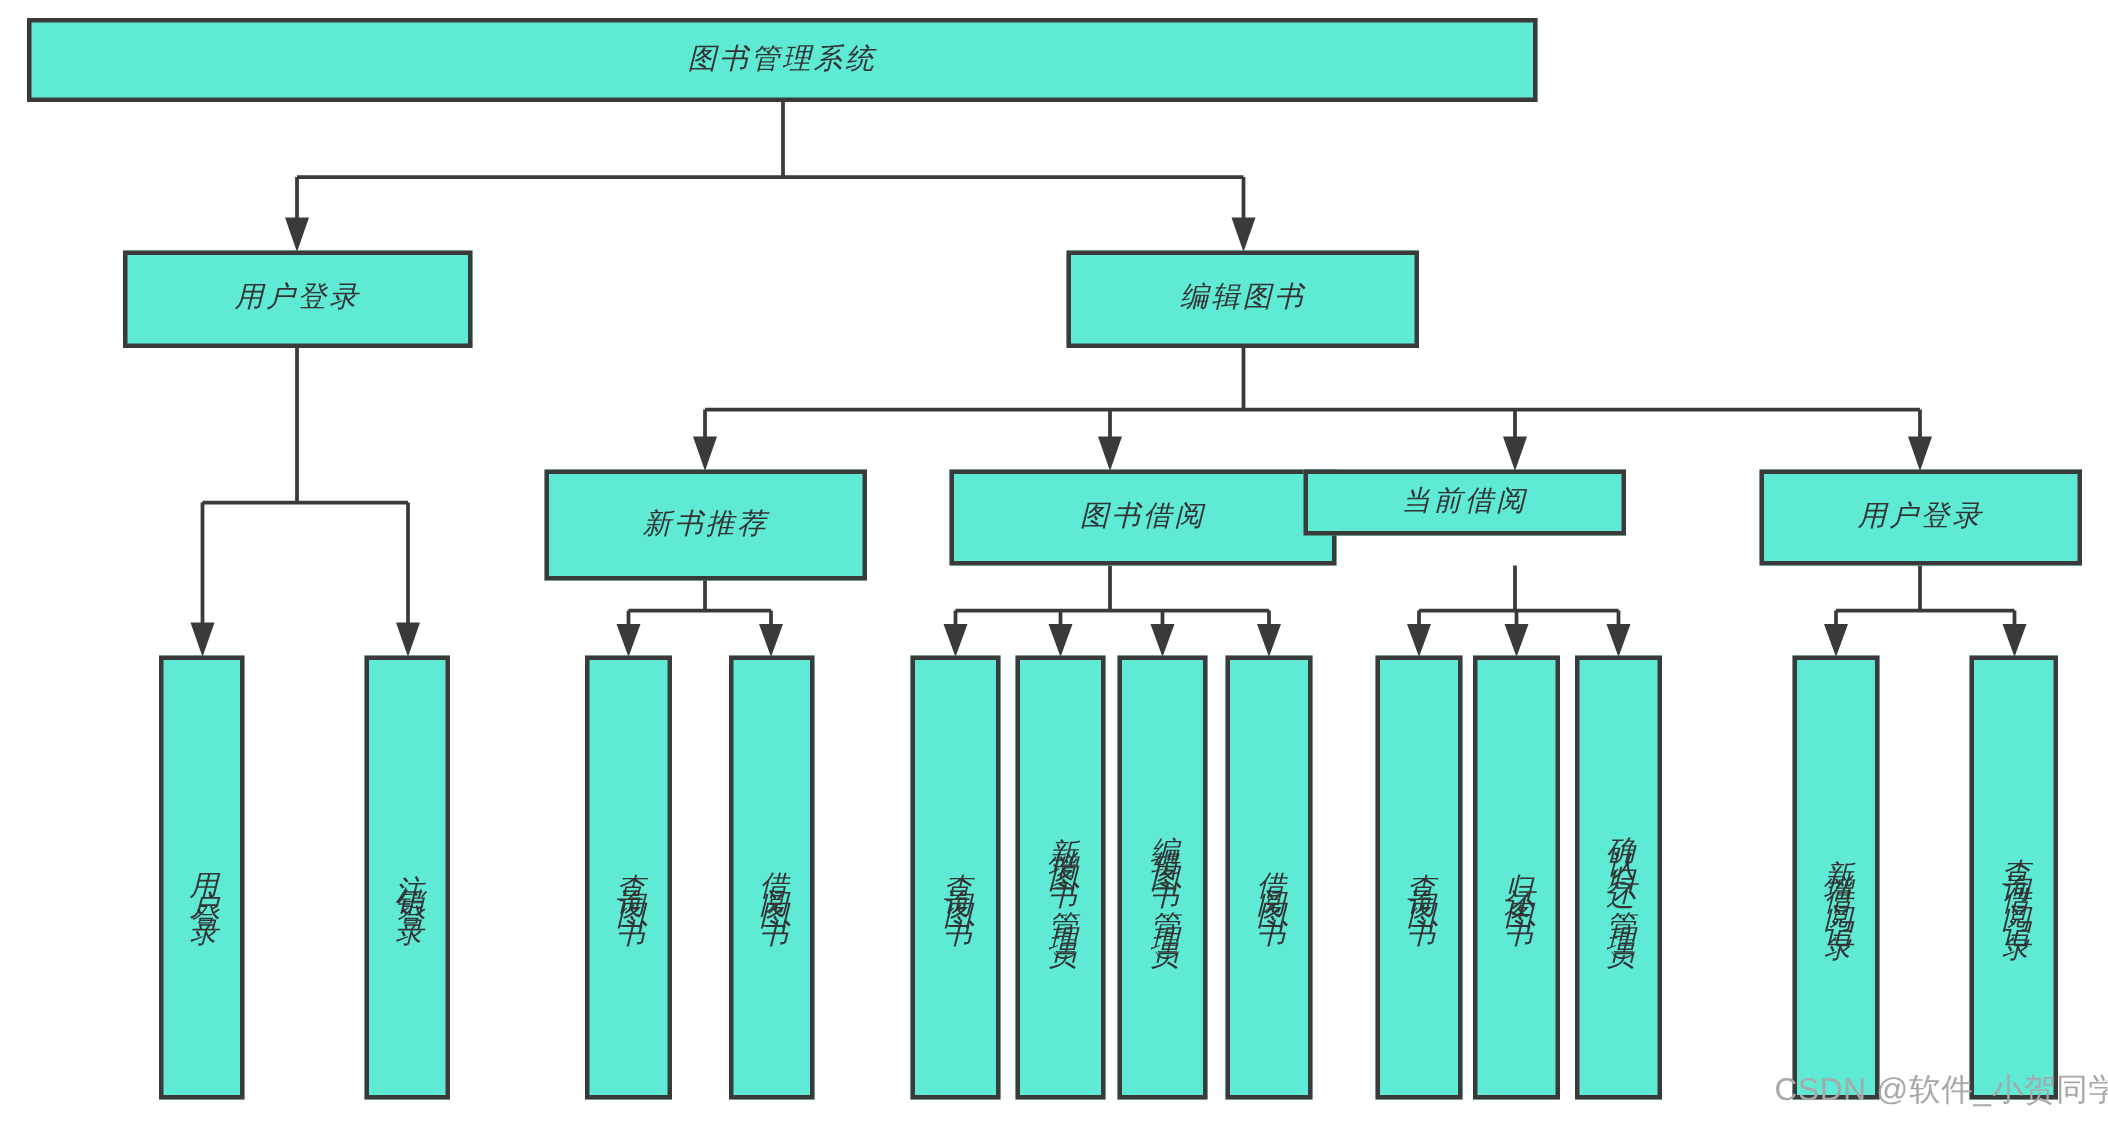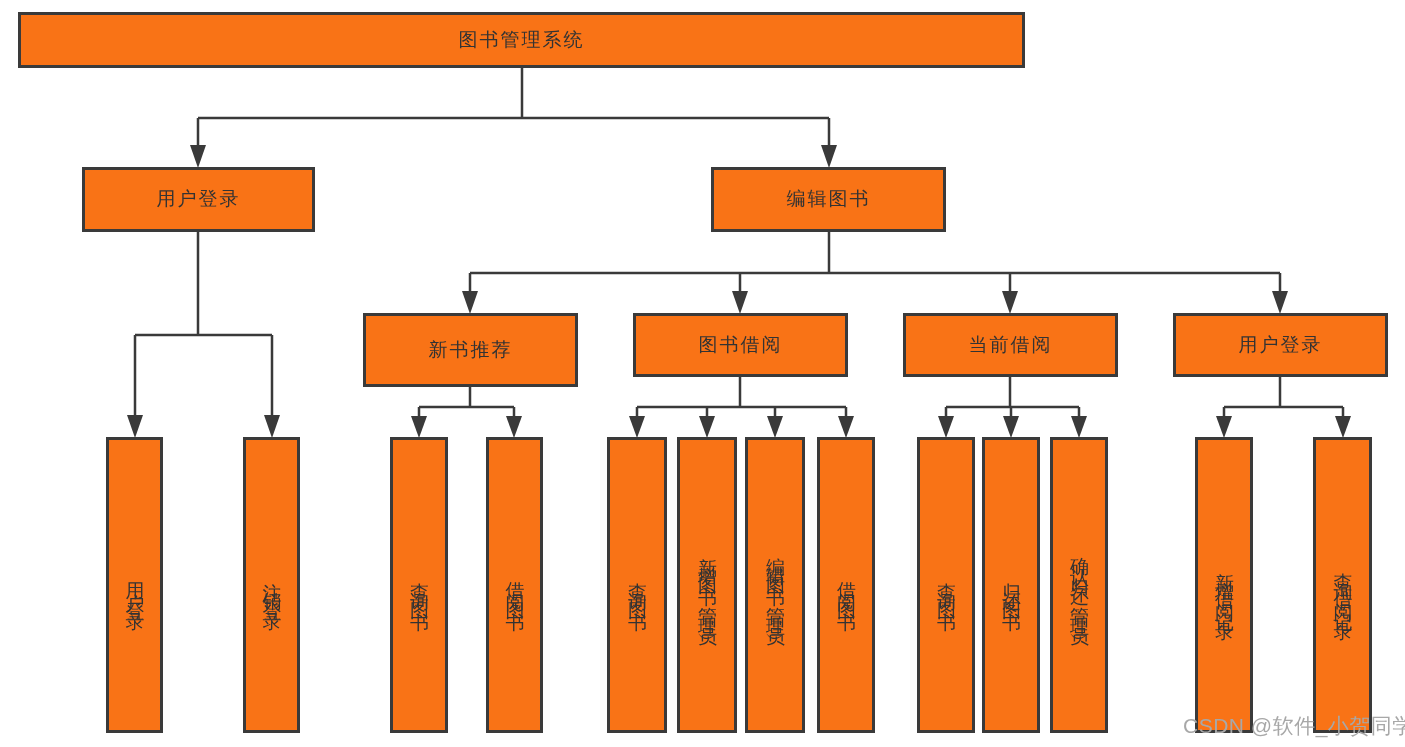--- a/index.html
+++ b/index.html
@@ -14,29 +14,30 @@
   svg.wires {
     position: absolute;
     left: 0; top: 0;
     width: 1405px; height: 747px;
     pointer-events: none;
   }
   .node {
     position: absolute;
     box-sizing: border-box;
     border: 3px solid #3a3a3a;
-    background: #f97316;
+    background: #5eead4;
     color: #333333;
     display: flex;
     align-items: center;
     justify-content: center;
     font-size: 19px;
     letter-spacing: 2px;
     text-align: center;
     line-height: 1.2;
+    font-style: italic;
   }
   .node.vert {
     writing-mode: vertical-rl;
     text-orientation: mixed;
     letter-spacing: 10px;
     font-size: 19px;
     padding-top: 4px;
   }
   .watermark {
     position: absolute;
@@ -100,22 +101,22 @@
       <polygon points="1335,416 1351,416 1343,438"></polygon>
     </g>
   </svg>
 
   <div class="node" style="left:18px; top:12px; width:1007px; height:56px;">图书管理系统</div>
 
   <div class="node" style="left:82px; top:167px; width:233px; height:65px;">用户登录</div>
   <div class="node" style="left:711px; top:167px; width:235px; height:65px;">编辑图书</div>
 
   <div class="node" style="left:363px; top:313px; width:215px; height:74px;">新书推荐</div>
-  <div class="node" style="left:633px; top:313px; width:215px; height:64px;text-align:center;">图书借阅</div>
-  <div class="node" style="left:903px; top:313px; width:215px; height:64px;">当前借阅</div>
+  <div class="node" style="left:633px; top:313px; width:258px; height:64px;text-align:center;">图书借阅</div>
+  <div class="node" style="left:869px; top:313px; width:215px; height:44px;">当前借阅</div>
   <div class="node" style="left:1173px; top:313px; width:215px; height:64px;">用户登录</div>
 
   <div class="node vert" style="left:106px; top:437px; width:57px; height:296px;">用户登录</div>
   <div class="node vert" style="left:243px; top:437px; width:57px; height:296px;">注销登录</div>
 
   <div class="node vert" style="left:390px; top:437px; width:58px; height:296px;">查询图书</div>
   <div class="node vert" style="left:486px; top:437px; width:57px; height:296px;">借阅图书</div>
 
   <div class="node vert" style="left:607px; top:437px; width:60px; height:296px;">查询图书</div>
   <div class="node vert" style="left:677px; top:437px; width:60px; height:296px;">新增图书（管理员）</div>

